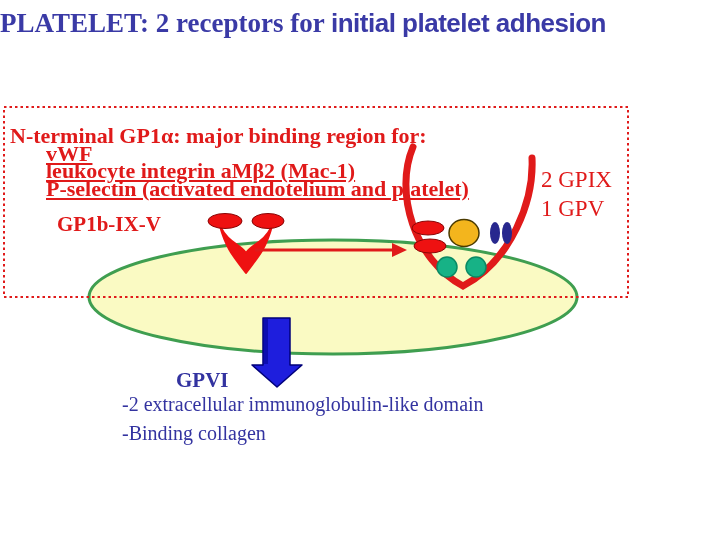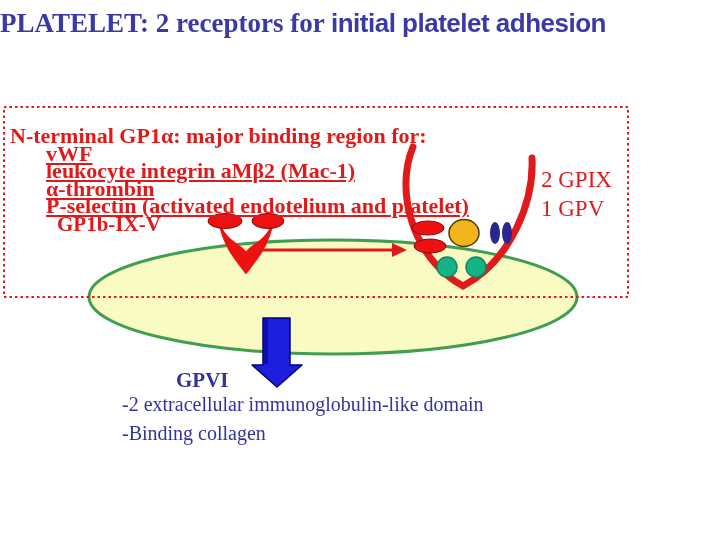--- a/index.html
+++ b/index.html
@@ -80,21 +80,20 @@
 </svg>
 
 <div class="abs title">
   <div><span class="serif">PLATELET: 2 receptors for </span><span class="sans">initial platelet adhesion</span></div>
 </div>
 
 <div class="abs infobox-text">
   <div>N-terminal GP1α: major binding region for:</div>
   <div class="indent">vWF</div>
   <div class="indent">leukocyte integrin aMβ2 (Mac-1)</div>
-  <div class="indent">α-thrombin</div>
   <div class="indent">P-selectin (activated endotelium and platelet)</div>
 </div>
 
 <div class="abs receptor-label">GP1b-IX-V</div>
 
 <div class="abs complex-list">
   <div>2 GPIX</div>
   <div>1 GPV</div>
 </div>
 

